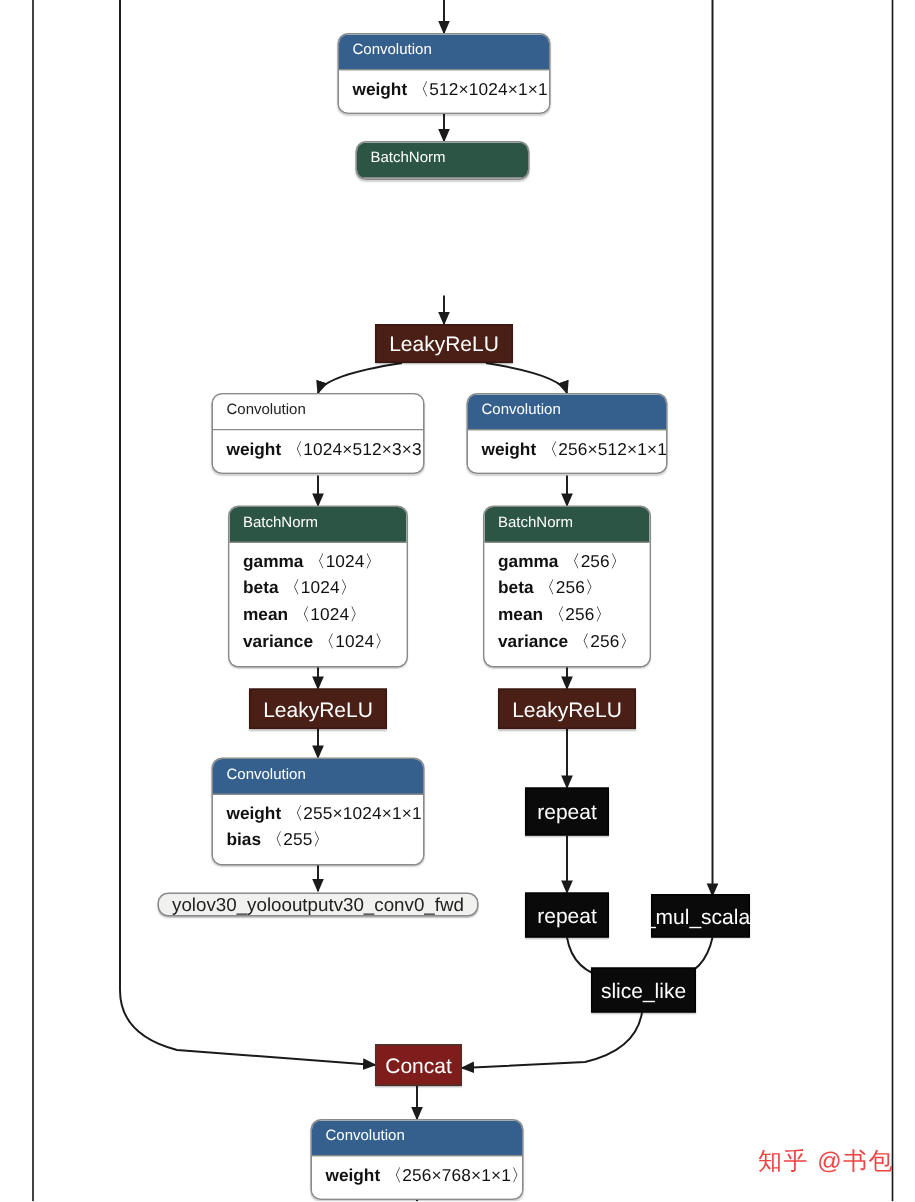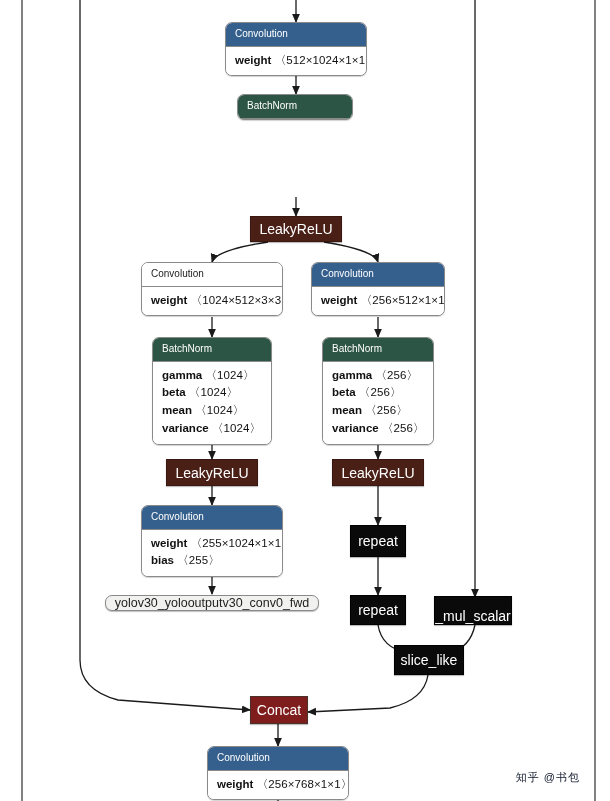--- a/index.html
+++ b/index.html
@@ -104,24 +104,24 @@
   .pill.out {
     background: #f1f1f0;
     border: 1px solid #8a8a8a;
     color: #222222;
     font-size: 12.5px;
     border-radius: 7px;
   }
 
   .watermark {
     position: absolute;
-    right: 30px;
+    right: 14px;
     bottom: 16px;
-    font-size: 11px;
-    color: #0f172a;
+    font-size: 16px;
+    color: #ef4444;
     letter-spacing: 1px;
     user-select: none;
   }
 </style>
 </head>
 <body>
 
 <div id="canvas">
 
   <svg id="edges" viewBox="0 0 610 801" xmlns="http://www.w3.org/2000/svg">
@@ -287,21 +287,21 @@
   </div>
 
   <div class="node pill black" style="left:350px; top:525px; width:56px; height:32px;">
     <span>repeat</span>
   </div>
 
   <div class="node pill black" style="left:350px; top:595px; width:56px; height:30px;">
     <span>repeat</span>
   </div>
 
-  <div class="node pill black" style="left:434px; top:596px; width:78px; height:29px;align-items:flex-end;">
+  <div class="node pill black" style="left:434px; top:596px; width:66px; height:29px;">
     <span>_mul_scalar</span>
   </div>
 
   <div class="node pill black" style="left:394px; top:645px; width:70px; height:30px;text-align:right;">
     <span>slice_like</span>
   </div>
 
   <div class="node pill concat" style="left:250px; top:696px; width:58px; height:28px;">
     <span>Concat</span>
   </div>

